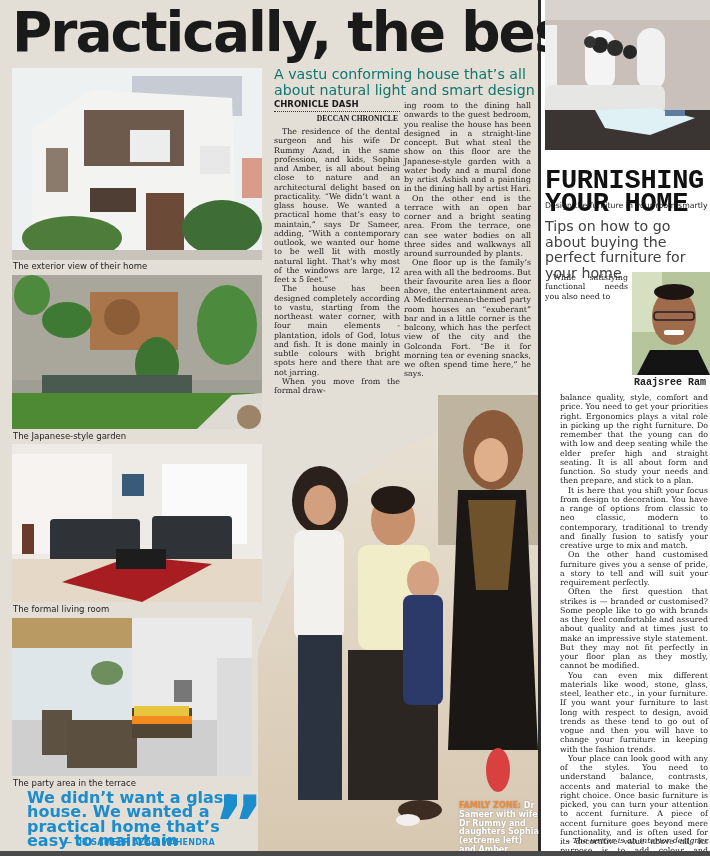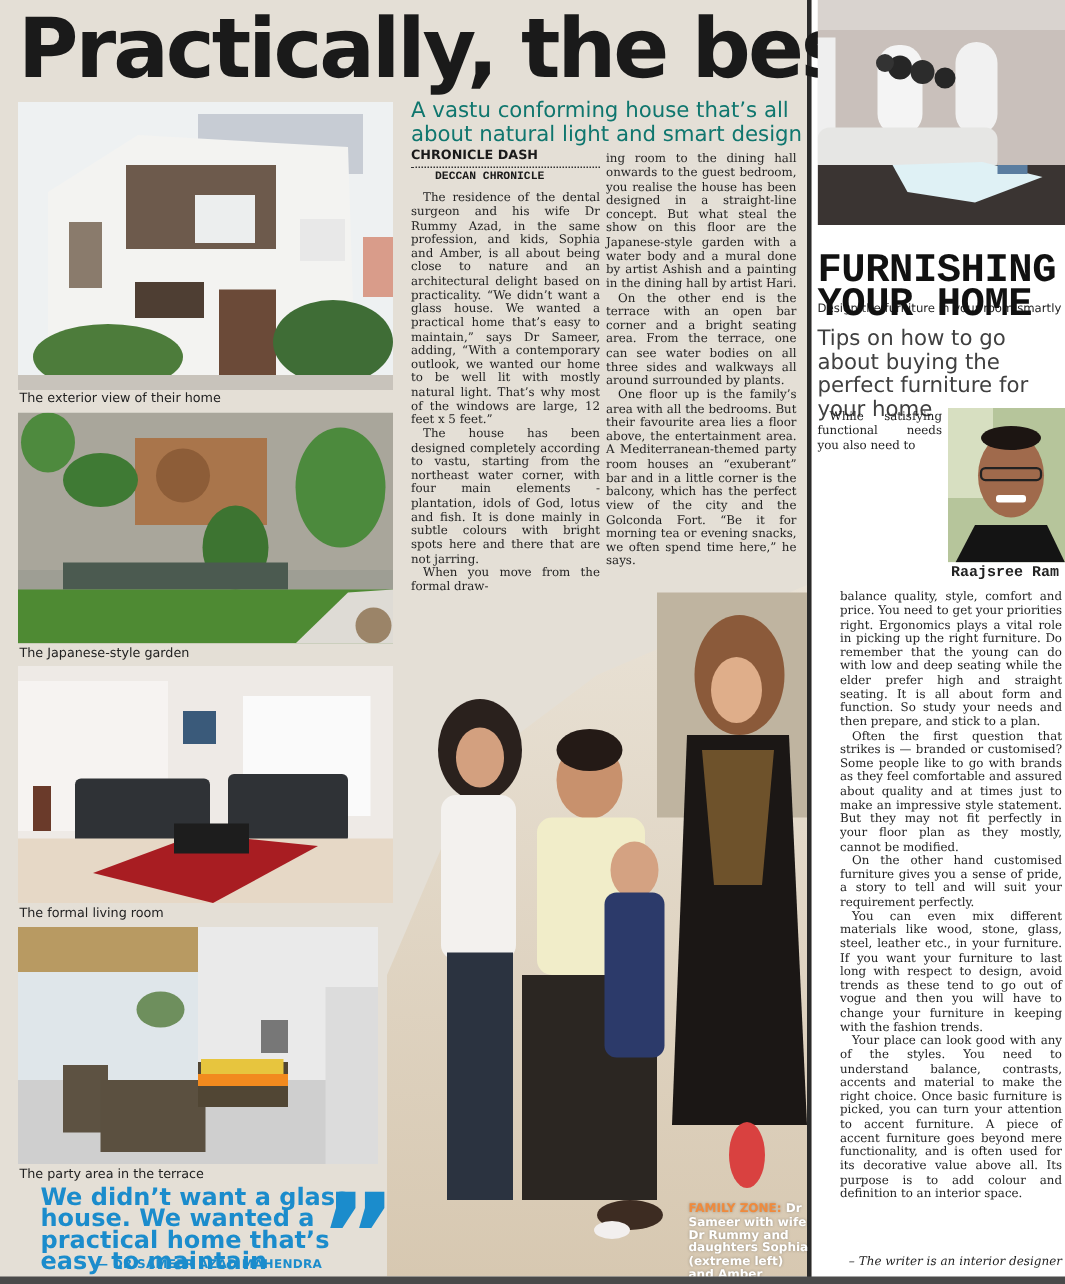--- a/index.html
+++ b/index.html
@@ -11,21 +11,21 @@
   .bottom-bar { left:0; top:851px; width:710px; height:5px; background:#4a4a4a; }
 
   .headline { left:12px; top:2px; font-family:"DejaVu Sans", sans-serif; font-weight:bold; font-size:55px; letter-spacing:-2px; color:#1a1a1a; line-height:60px; white-space:nowrap; }
 
   .photo { overflow:hidden; }
   .caption { font-family:"DejaVu Sans", sans-serif; font-size:8.5px; color:#222; line-height:11px; white-space:nowrap; }
 
   .subhead { left:274px; top:67px; width:262px; font-family:"DejaVu Sans", sans-serif; font-size:14.2px; line-height:15.5px; color:#0f766e; }
   .byline { left:274px; top:99px; font-family:"DejaVu Sans", sans-serif; font-weight:bold; font-size:8.5px; color:#1a1a1a; }
   .byline-rule { left:274px; top:111px; width:126px; border-top:1px dotted #333; }
-  .source { left:290px; top:114px; width:108px; text-align:left; font-family:Liberation Mono, monospace; font-weight:bold; font-size:7.6px; color:#1a1a1a; }
+  .source { left:290px; top:114px; width:108px; text-align:right; font-family:Liberation Serif, serif; font-weight:bold; font-size:7.6px; color:#1a1a1a; }
 
   .col { font-family:"DejaVu Serif", serif; font-size:7.9px; line-height:9.25px; color:#222; text-align:justify; }
   .col p { margin:0; text-indent:8px; }
   .col p.first { text-indent:0; }
   .dropcap { float:left; width:22px; height:20px; margin:1px 3px 0 0; background:#e8602a; position:relative; }
   .dropcap.pink { background:#d8317a; width:15px; height:13px; }
   .dropcap svg { position:absolute; left:0; top:0; }
 
   .quote { left:27px; top:791px; width:210px; font-family:"DejaVu Sans", sans-serif; font-weight:bold; font-size:16px; line-height:14.3px; color:#1b8ccc; }
   .quote-attr { left:64px; top:838px; font-family:"DejaVu Sans", sans-serif; font-weight:bold; font-size:8px; color:#1b8ccc; letter-spacing:0.2px; }
@@ -208,20 +208,21 @@
   </svg>
 </div>
 <div class="abs r-photo-cap">Raajsree Ram</div>
 
 <div class="abs col" style="left:545px;top:273px;width:83px;font-size:7.9px;line-height:9.25px;">
   <p>While satisfying functional needs you also need to</p>
 </div>
 
 <div class="abs col" style="left:560px;top:393px;width:148px;font-size:7.9px;line-height:9.25px;">
   <p class="first">balance quality, style, comfort and price. You need to get your priorities right. Ergonomics plays a vital role in picking up the right furniture. Do remember that the young can do with low and deep seating while the elder prefer high and straight seating. It is all about form and function. So study your needs and then prepare, and stick to a plan.</p>
+  <p>It is here that you shift your focus from design to decoration. You have a range of options from classic to neo classic, modern to contemporary, traditional to trendy and finally fusion to satisfy your creative urge to mix and match.</p>
+  <p>On the other hand customised furniture gives you a sense of pride, a story to tell and will suit your requirement perfectly.</p>
   <p>Often the first question that strikes is — branded or customised? Some people like to go with brands as they feel comfortable and assured about quality and at times just to make an impressive style statement. But they may not fit perfectly in your floor plan as they mostly, cannot be modified.</p>
-  <p>On the other hand customised furniture gives you a sense of pride, a story to tell and will suit your requirement perfectly.</p>
   <p>You can even mix different materials like wood, stone, glass, steel, leather etc., in your furniture. If you want your furniture to last long with respect to design, avoid trends as these tend to go out of vogue and then you will have to change your furniture in keeping with the fashion trends.</p>
   <p>Your place can look good with any of the styles. You need to understand balance, contrasts, accents and material to make the right choice. Once basic furniture is picked, you can turn your attention to accent furniture. A piece of accent furniture goes beyond mere functionality, and is often used for its decorative value above all. Its purpose is to add colour and definition to an interior space.</p>
 </div>
 <div class="abs r-credit">– The writer is an interior designer</div>
 
 <div class="abs bottom-bar"></div>
 
 </body></html>

